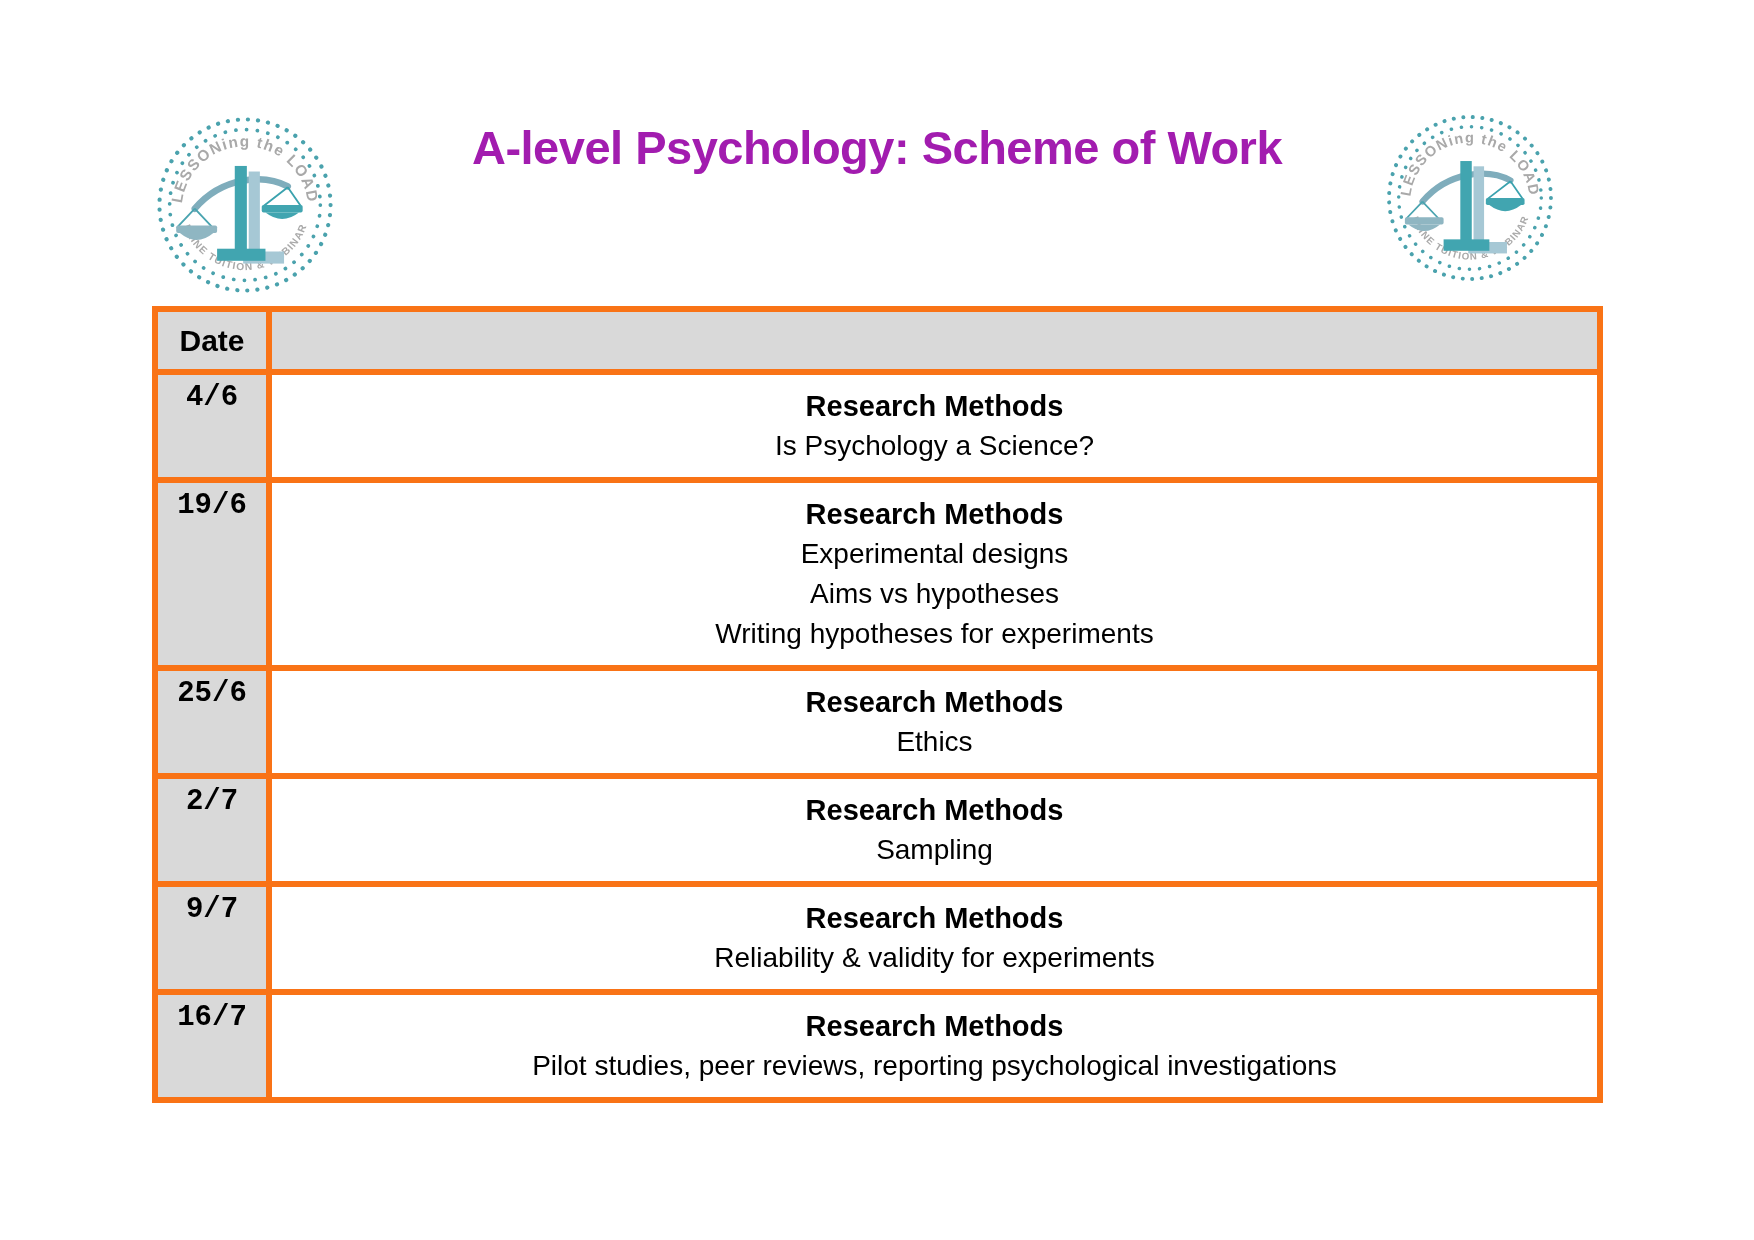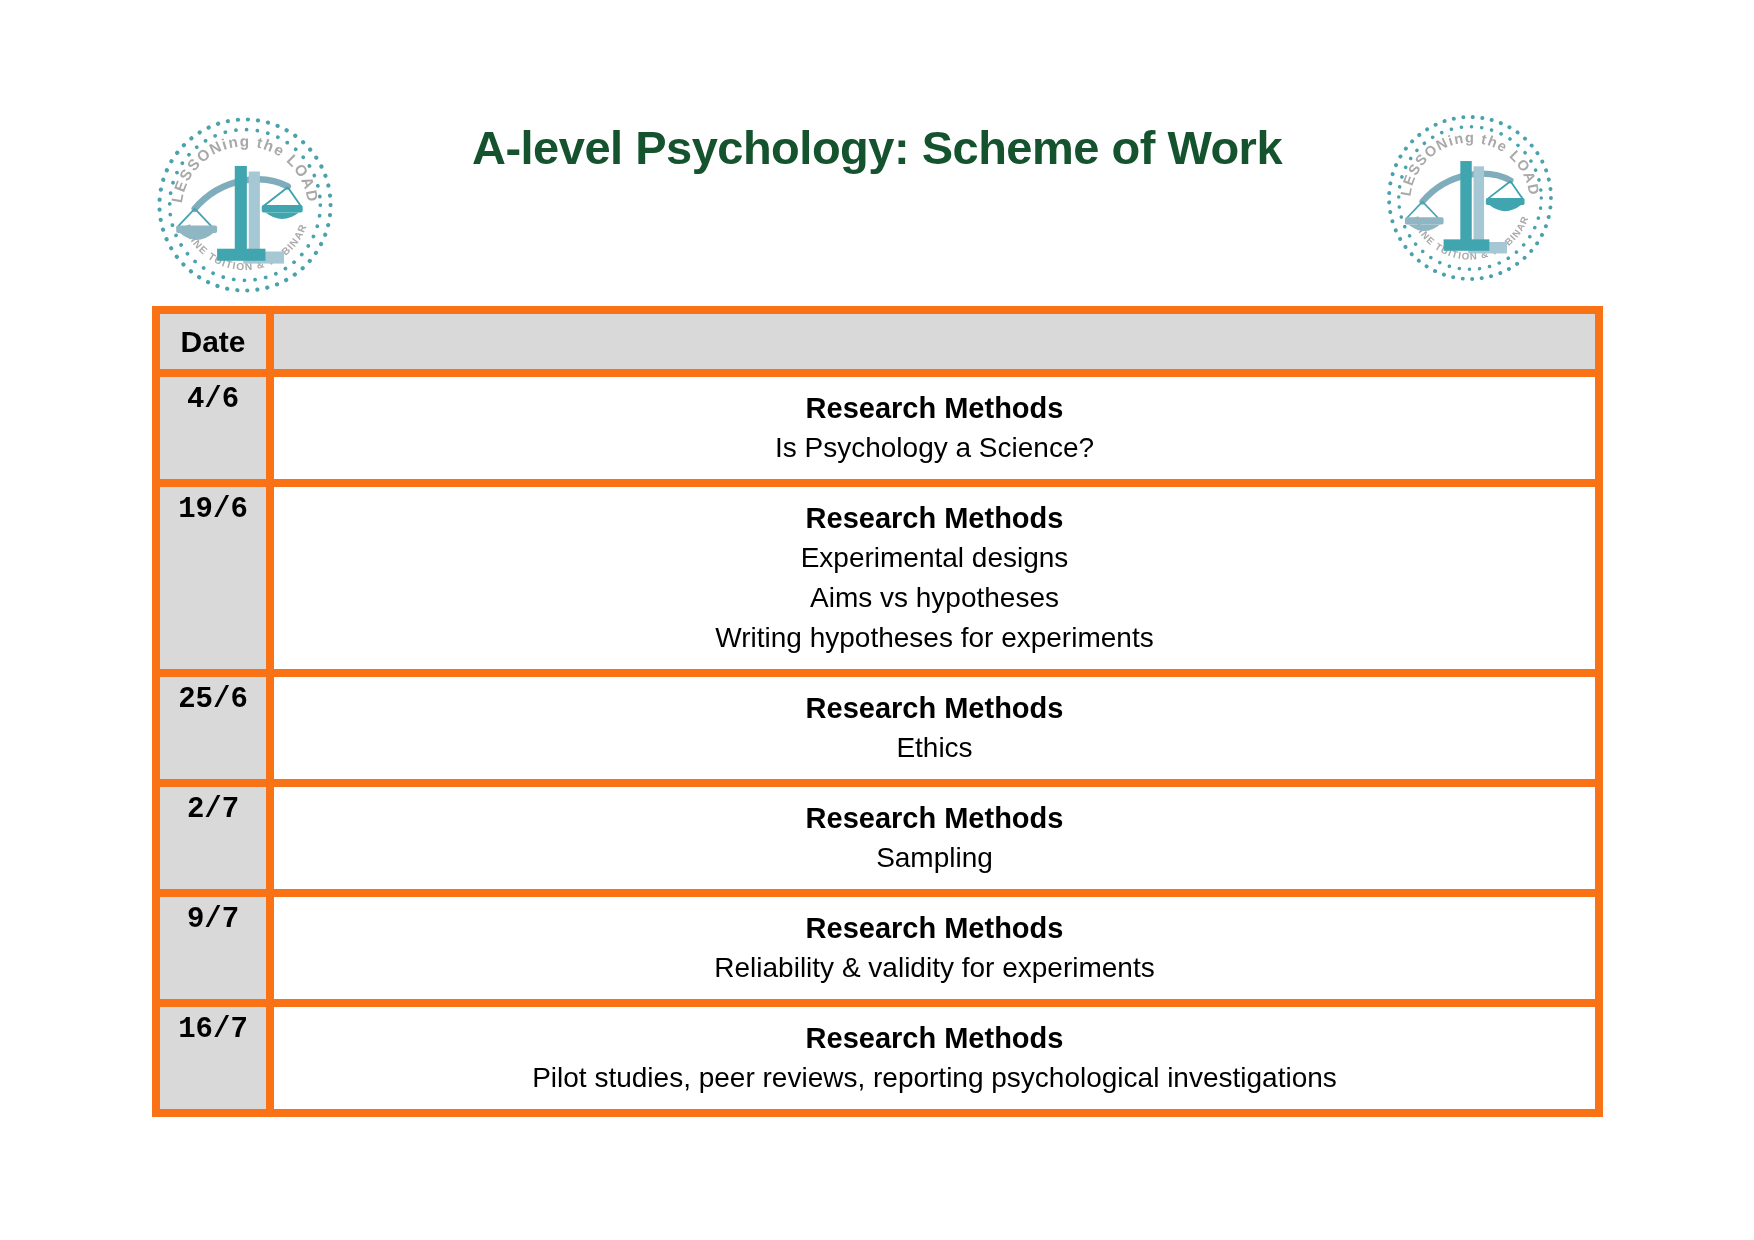--- a/index.html
+++ b/index.html
@@ -3,34 +3,34 @@
 <meta charset="utf-8">
 <style>
   * { margin:0; padding:0; box-sizing:border-box; }
   html,body { width:1754px; height:1240px; background:#ffffff; overflow:hidden;
               font-family:"Liberation Sans", sans-serif; color:#000; }
   .page { position:relative; width:1754px; height:1240px; background:#fff; }
 
   .page-title {
     position:absolute; top:120px; left:0; width:100%;
     text-align:center; font-size:47px; font-weight:bold; letter-spacing:-0.5px;
-    color:#14532d;
+    color:#a21caf;
   }
 
   .logo { position:absolute; }
   .logo-left  { left:152px;  top:112px; width:186px; height:186px; }
   .logo-right { left:1382px; top:110px; width:176px; height:176px; }
   .logo svg { width:100%; height:100%; display:block; }
 
   table.scheme-table {
     position:absolute; left:152px; top:306px; width:1451px;
     border-collapse:collapse; table-layout:fixed;
   }
   .scheme-table col.col-date  { width:114px; }
-  .scheme-table th, .scheme-table td { border:8px solid #f97316; }
+  .scheme-table th, .scheme-table td { border:6px solid #f97316; }
   .scheme-table thead th {
     background:#d9d9d9; height:63px; font-size:30px; font-weight:bold;
     text-align:center; vertical-align:middle; border-bottom-width:3px;
   }
   .scheme-table td.date-cell {
     background:#d9d9d9; text-align:center; vertical-align:top;
     font-weight:bold; font-size:29px; padding-top:4px; line-height:38px;font-family:Liberation Mono, monospace;
   }
   .scheme-table td.topic-cell {
     background:#ffffff; text-align:center; vertical-align:top; padding:11px;

